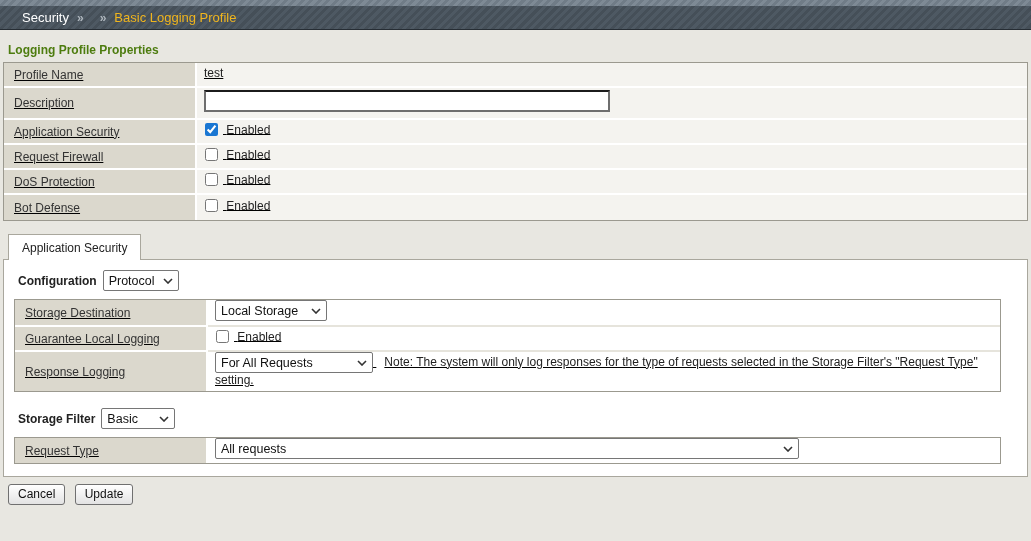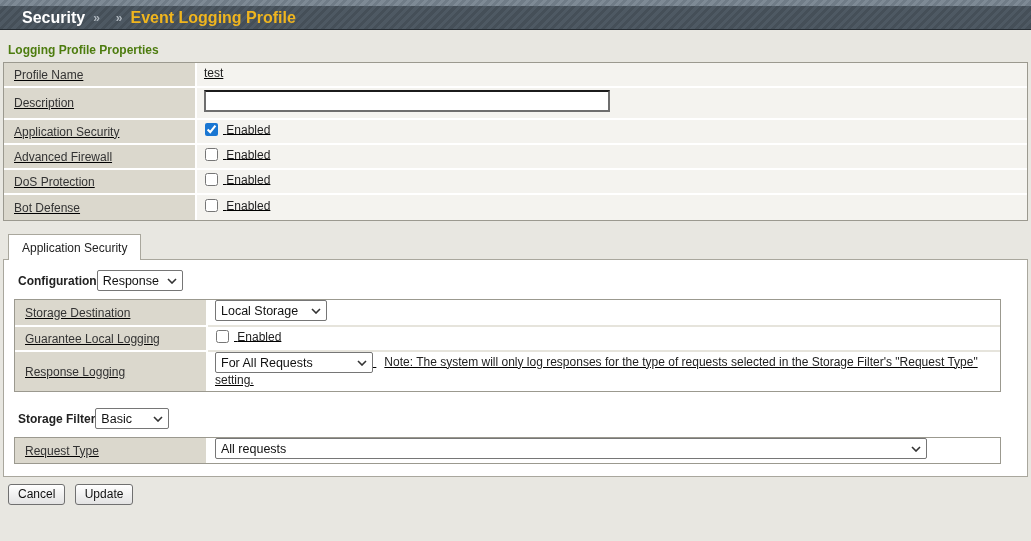--- a/index.html
+++ b/index.html
@@ -16,21 +16,21 @@
     height:6px;
     background:repeating-linear-gradient(135deg,#7e8a95 0 3px,#707c87 3px 6px);
   }
   .crumbbar {
     height:24px;
     background:repeating-linear-gradient(135deg,#4e5963 0 3px,#454f58 3px 6px);
     border-bottom:1px solid #262d34;
     display:flex; align-items:center;
     padding-left:22px;
   }
-  .crumbbar .crumb { color:#fff; font-weight:bold; font-size:16px;text-align:center; }
+  .crumbbar .crumb { color:#fff; font-weight:normal; font-size:13px;text-align:center; }
   .crumbbar .sep { color:#aeb6bd; font-weight:bold; margin:0 8px; font-size:12px; }
   .crumbbar .crumb.current { color:#f0b51e; }
 
   
   .section-title {
     font-weight:bold; font-size:12px; color:#4d7c0f;
     margin:13px 0 5px 8px;
   }
 
   
@@ -85,41 +85,41 @@
     background:#fff; border:1px solid #a9a79d; border-bottom:none;
     padding:6px 13px 5px; margin-left:5px; margin-bottom:-1px;
     color:#222; font-size:12px;
   }
   .panel {
     position:relative; z-index:1;
     background:#fff; border:1px solid #a9a79d;
     width:1025px; padding:8px 0 12px 0;
   }
   .inline-setting { margin:2px 0 8px 14px; display:flex; align-items:center; }
-  .inline-setting .lbl { font-weight:bold; color:#222; }
+  .inline-setting .lbl { font-weight:bold; color:#222; margin-right:6px; }
   .spacer { height:14px; }
 
   
   .btnrow { margin:7px 0 0 8px; }
   button.btn {
     font-family:"Liberation Sans", sans-serif; font-size:12px; color:#111;
     background:linear-gradient(#ffffff,#e3e3e3);
     border:1px solid #707070; border-radius:3px;
     padding:2px 9px 3px; margin-right:6px; cursor:pointer;
   }
 </style>
 </head>
 <body>
 
 <div class="topstrip"></div>
 <div class="crumbbar">
   <span class="crumb">Security</span>
   <span class="sep">»</span>
   <span class="sep">»</span>
-  <span class="crumb current">Event Logging Profile</span>
+  <span class="crumb current">Basic Logging Profile</span>
 </div>
 
 <div class="section-title">Logging Profile Properties</div>
 
 <table class="props">
   <tbody>
       <tr>
     <th>Profile Name</th>
     <td>test</td>
   </tr>
@@ -128,21 +128,21 @@
     <td><input class="desc-input" type="text" value="" style=""></td>
   </tr>
   <tr>
     <th>Application Security</th>
     <td>
       <input type="checkbox" checked="" style="">
       <span class="cb-label">Enabled</span>
     </td>
   </tr>
   <tr>
-    <th>Advanced Firewall</th>
+    <th>Request Firewall</th>
     <td>
       <input type="checkbox" style="">
       <span class="cb-label">Enabled</span>
     </td>
   </tr>
   <tr>
     <th>DoS Protection</th>
     <td>
       <input type="checkbox" style="">
       <span class="cb-label">Enabled</span>
@@ -158,21 +158,21 @@
 </tbody>
   </table>
 
 <div class="tabwrap">
   <div class="tab">Application Security</div>
   <div class="panel">
 
     <div class="inline-setting">
       <span class="lbl">Configuration</span>
       <span class="select" style="min-width:76px">
-        <span>Response</span>
+        <span>Protocol</span>
         <span class="chev">
           <svg width="10" height="6" viewBox="0 0 10 6">
               <polyline points="1,1 5,5 9,1" fill="none" stroke="#333" stroke-width="1.6"></polyline>
             </svg>
         </span>
       </span>
     </div>
 
     <table class="props inner">
       <tbody>
@@ -225,21 +225,21 @@
             </svg>
         </span>
       </span>
     </div>
 
     <table class="props inner">
       <tbody>
           <tr>
         <th>Request Type</th>
         <td>
-          <span class="select" style="width:712px">
+          <span class="select" style="width:584px">
             <span>All requests</span>
             <span class="chev">
               <svg width="10" height="6" viewBox="0 0 10 6">
                     <polyline points="1,1 5,5 9,1" fill="none" stroke="#333" stroke-width="1.6"></polyline>
                   </svg>
             </span>
           </span>
         </td>
       </tr>
     </tbody>

